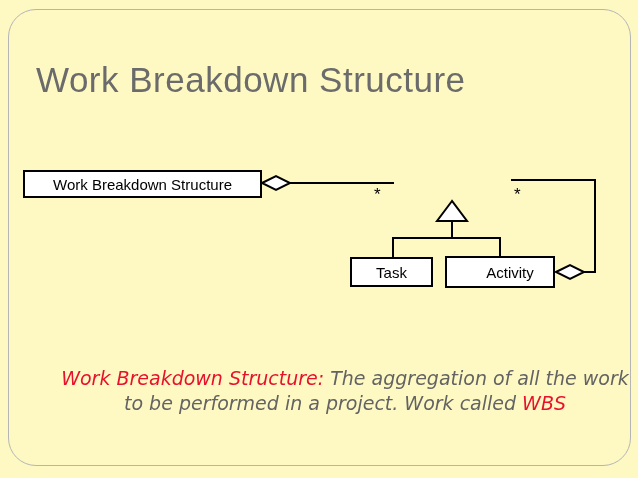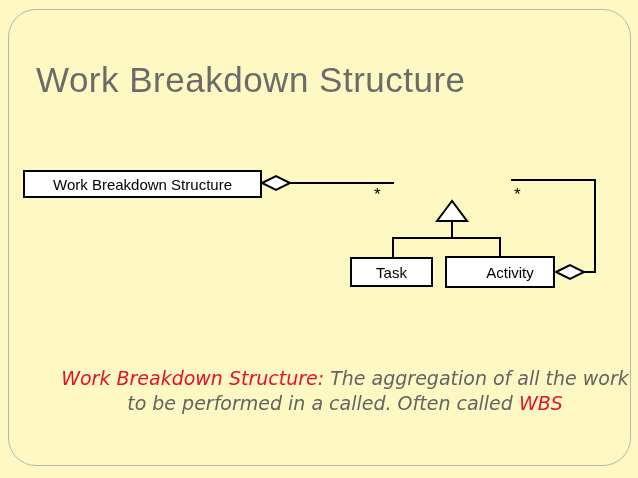--- a/index.html
+++ b/index.html
@@ -134,17 +134,17 @@
 
     <span class="mult mult-left">*</span>
 
     <span class="mult mult-right">*</span>
 
   </div>
 
   <p class="caption">
     <span class="red">Work Breakdown Structure:</span>
     <span>The aggregation of all the work</span><br>
-    <span>to be performed in a called. Often called</span>
+    <span>to be performed in a project. Work called</span>
     <span class="red">WBS</span>
   </p>
 
 </div>
 
 </body></html>

